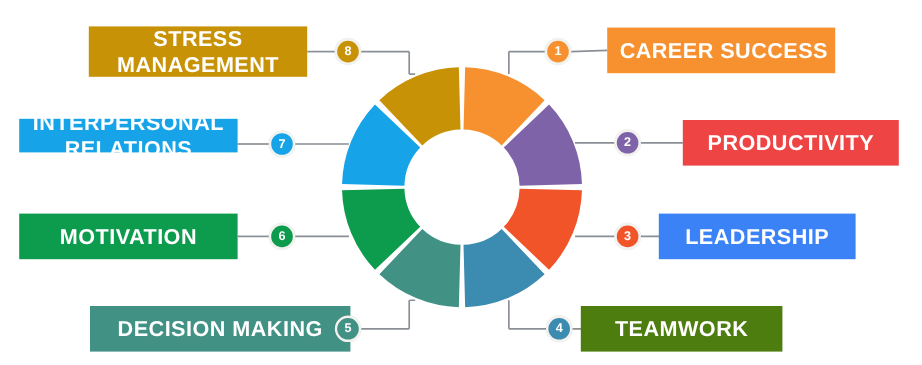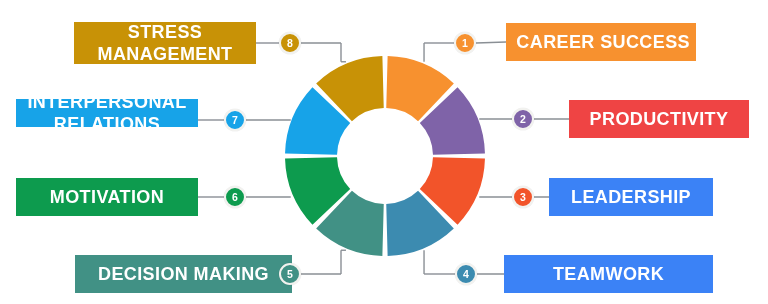--- a/index.html
+++ b/index.html
@@ -114,21 +114,21 @@
   <div id="labels">
       <div class="label-box" style="left: 506px; top: 23px; width: 190px; height: 38px; background: rgb(247, 145, 47); justify-content: flex-end;">
         <span class="label-text">CAREER SUCCESS</span>
       </div>
       <div class="label-box" style="left: 569px; top: 100px; width: 180px; height: 38px; background: #ef4444;">
         <span class="label-text">PRODUCTIVITY</span>
       </div>
       <div class="label-box" style="left: 549px; top: 178px; width: 164px; height: 38px; background: #3b82f6;">
         <span class="label-text">LEADERSHIP</span>
       </div>
-      <div class="label-box" style="left: 504px; top: 255px; width: 209px; height: 38px; background: #3b82f6;">
+      <div class="label-box" style="left: 484px; top: 255px; width: 168px; height: 38px; background: #4d7c0f;">
         <span class="label-text">TEAMWORK</span>
       </div>
       <div class="label-box" style="left: 75px; top: 255px; width: 217px; height: 38px; background: rgb(65, 145, 133);">
         <span class="label-text">DECISION MAKING</span>
       </div>
       <div class="label-box" style="left: 16px; top: 178px; width: 182px; height: 38px; background: rgb(13, 155, 78);">
         <span class="label-text">MOTIVATION</span>
       </div>
       <div class="label-box" style="left: 16px; top: 99px; width: 182px; height: 28px; background: rgb(23, 163, 232);">
         <span class="label-text">INTERPERSONAL

